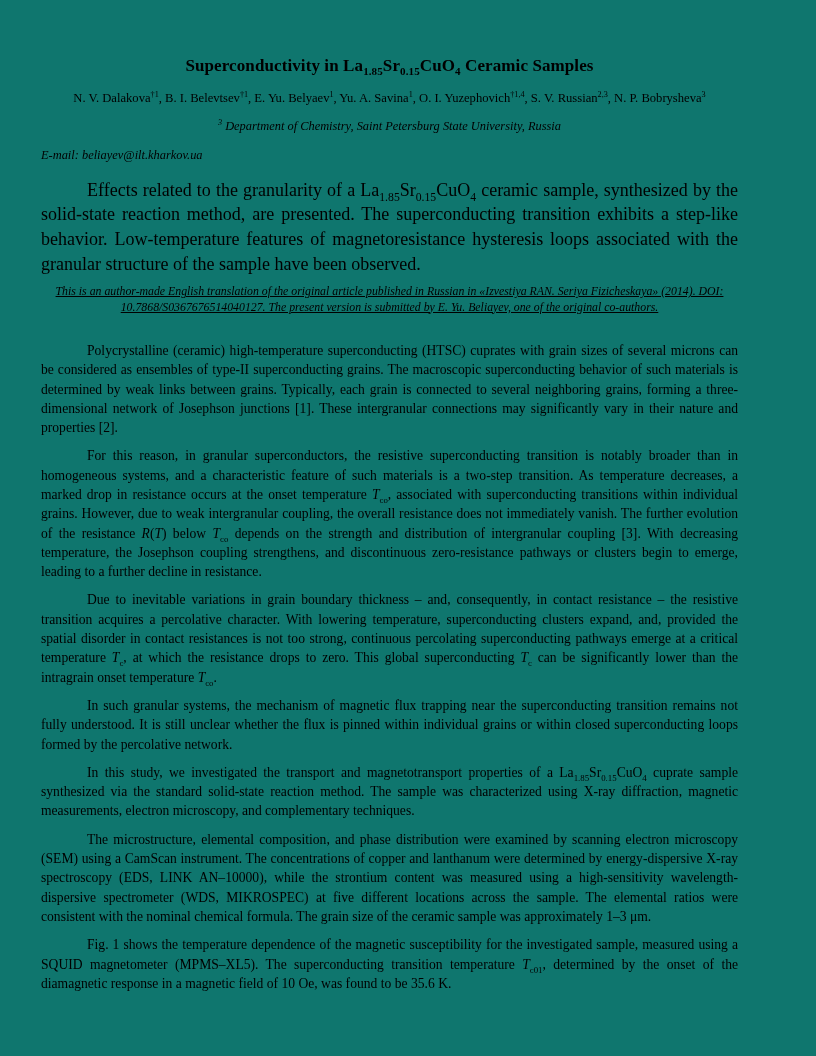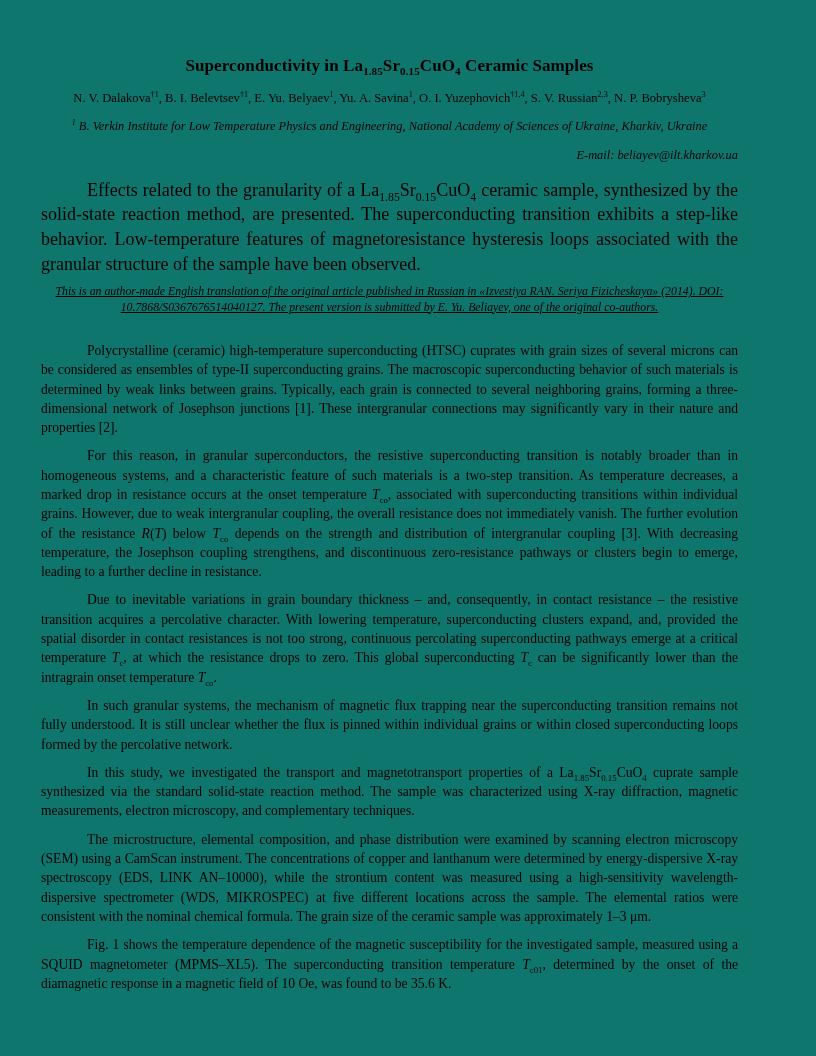--- a/index.html
+++ b/index.html
@@ -26,21 +26,21 @@
     text-align: center;
     margin-bottom: 13px;
   }
   .affiliations {
     font-size: 12.4px;
     text-align: center;
     line-height: 1.26;
   }
   .email {
     font-size: 12.4px;
-    text-align: right;
+    text-align: left;
     margin-top: 13px;
     margin-bottom: 15px;
   }
   .abstract {
     font-size: 18px;
     text-align: justify;
     line-height: 1.37;
     text-indent: 46px;
   }
   .note {
@@ -70,21 +70,21 @@
 </head>
 <body>
 
 <div class="page">
 
   <h1 class="title"><span>Superconductivity in La</span><sub>1.85</sub><span>Sr</span><sub>0.15</sub><span>CuO</span><sub>4</sub><span> Ceramic Samples</span></h1>
 
   <div class="authors"><span>N. V. Dalakova</span><sup>†1</sup><span>, B. I. Belevtsev</span><sup>†1</sup><span>, E. Yu. Belyaev</span><sup>1</sup><span>, Yu. A. Savina</span><sup>1</sup><span>, O. I. Yuzephovich</span><sup>†1,4</sup><span>, S. V. Russian</span><sup>2,3</sup><span>, N. P. Bobrysheva</span><sup>3</sup></div>
 
   <div class="affiliations">
-    <div><sup style="font-style: italic;">1</sup><span style="font-style: italic;"> B. Verkin Institute for Low Temperature Physics and Engineering, National Academy of Sciences of Ukraine, Kharkiv, Ukraine</span></div>
+    <div><sup style="font-style: italic;">3</sup><span style="font-style: italic;"> Department of Chemistry, Saint Petersburg State University, Russia</span></div>
   </div>
 
   <div class="email"><span style="font-style: italic;">E-mail</span><span style="font-style: italic;">: </span><span style="font-style: italic;">beliayev@ilt.kharkov.ua</span></div>
 
   <div class="abstract"><span>Effects related to the granularity of a La</span><sub>1.85</sub><span>Sr</span><sub>0.15</sub><span>CuO</span><sub>4</sub><span> ceramic sample, synthesized by the solid-state reaction method, are presented. The superconducting transition exhibits a step-like behavior. Low-temperature features of magnetoresistance hysteresis loops associated with the granular structure of the sample have been observed.</span></div>
 
   <div class="note"><span style="font-style: italic; text-decoration: underline;">This is an author-made English translation of the original article published in Russian in «Izvestiya RAN. Seriya Fizicheskaya» (2014). DOI: 10.7868/S0367676514040127. The present version is submitted by E. Yu. Beliayev, one of the original co-authors.</span></div>
 
   <div class="body-text">
     <p><span>Polycrystalline (ceramic) high-temperature superconducting (HTSC) cuprates with grain sizes of several microns can be considered as ensembles of type-II superconducting grains. The macroscopic superconducting behavior of such materials is determined by weak links between grains. Typically, each grain is connected to several neighboring grains, forming a three-dimensional network of Josephson junctions [1]. These intergranular connections may significantly vary in their nature and properties [2].</span></p>

